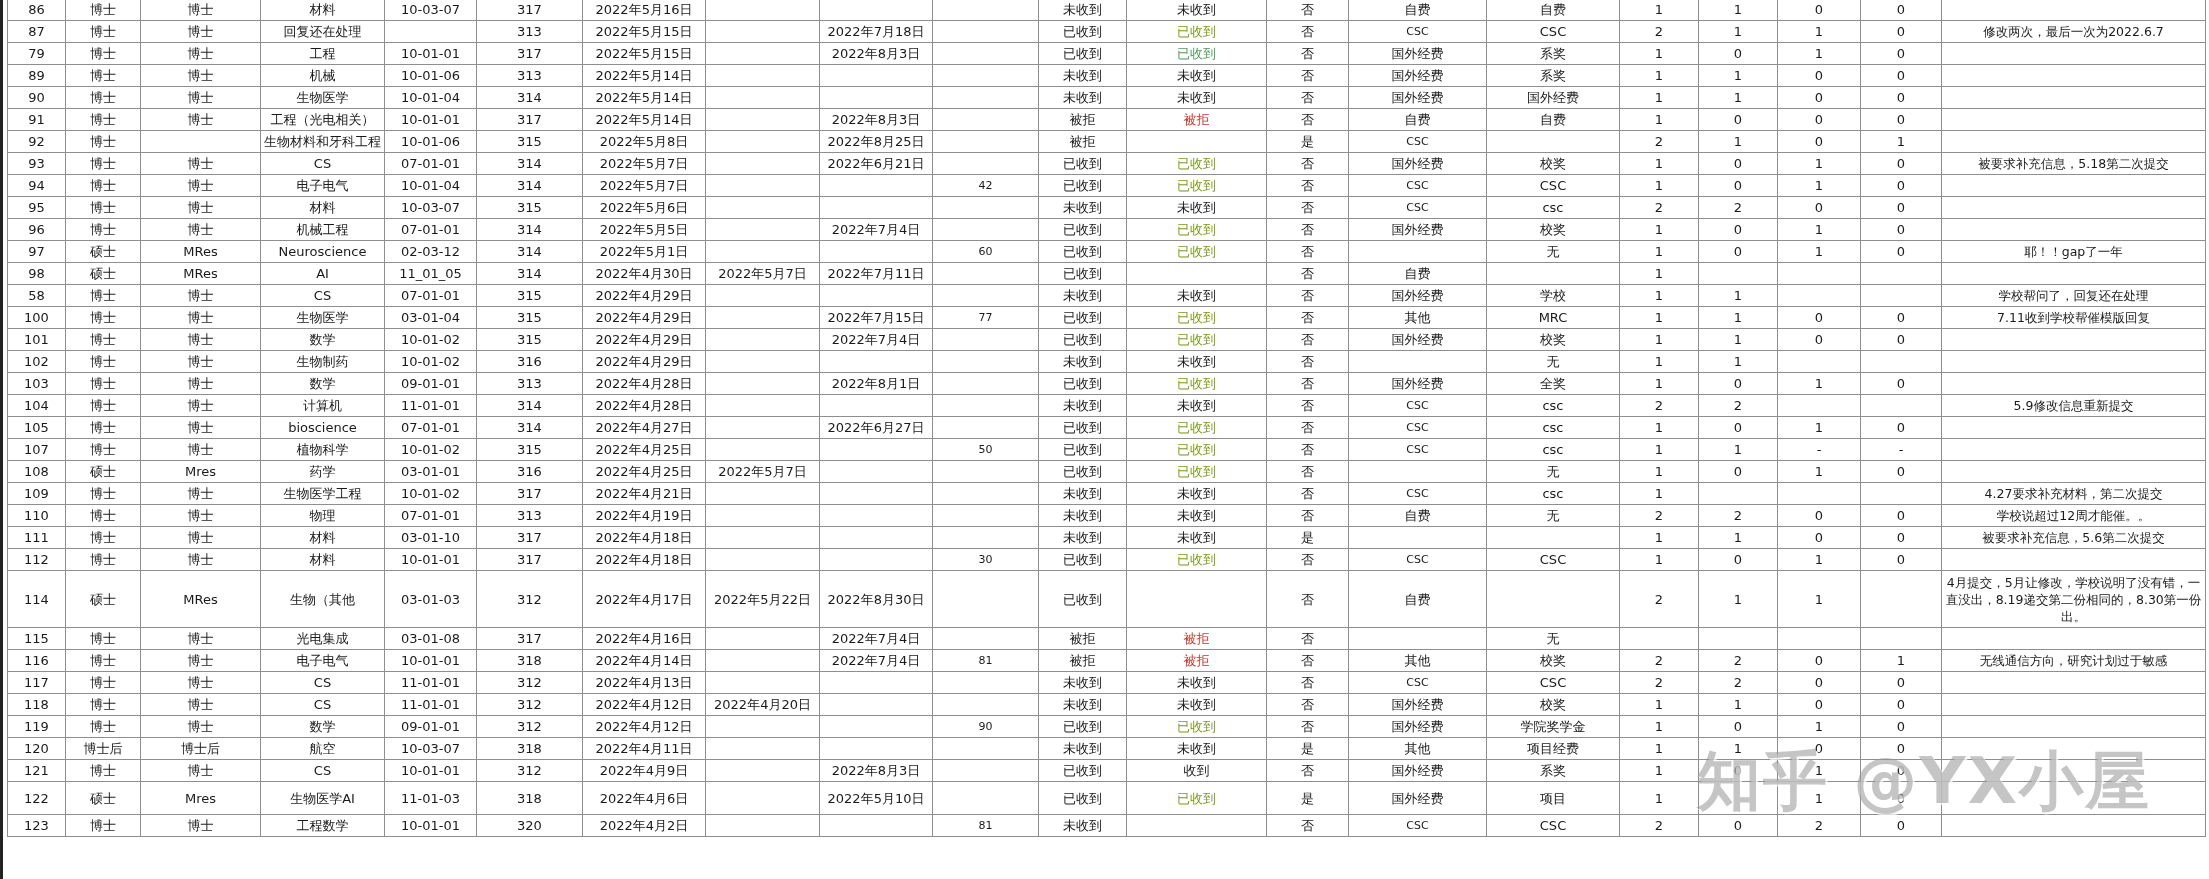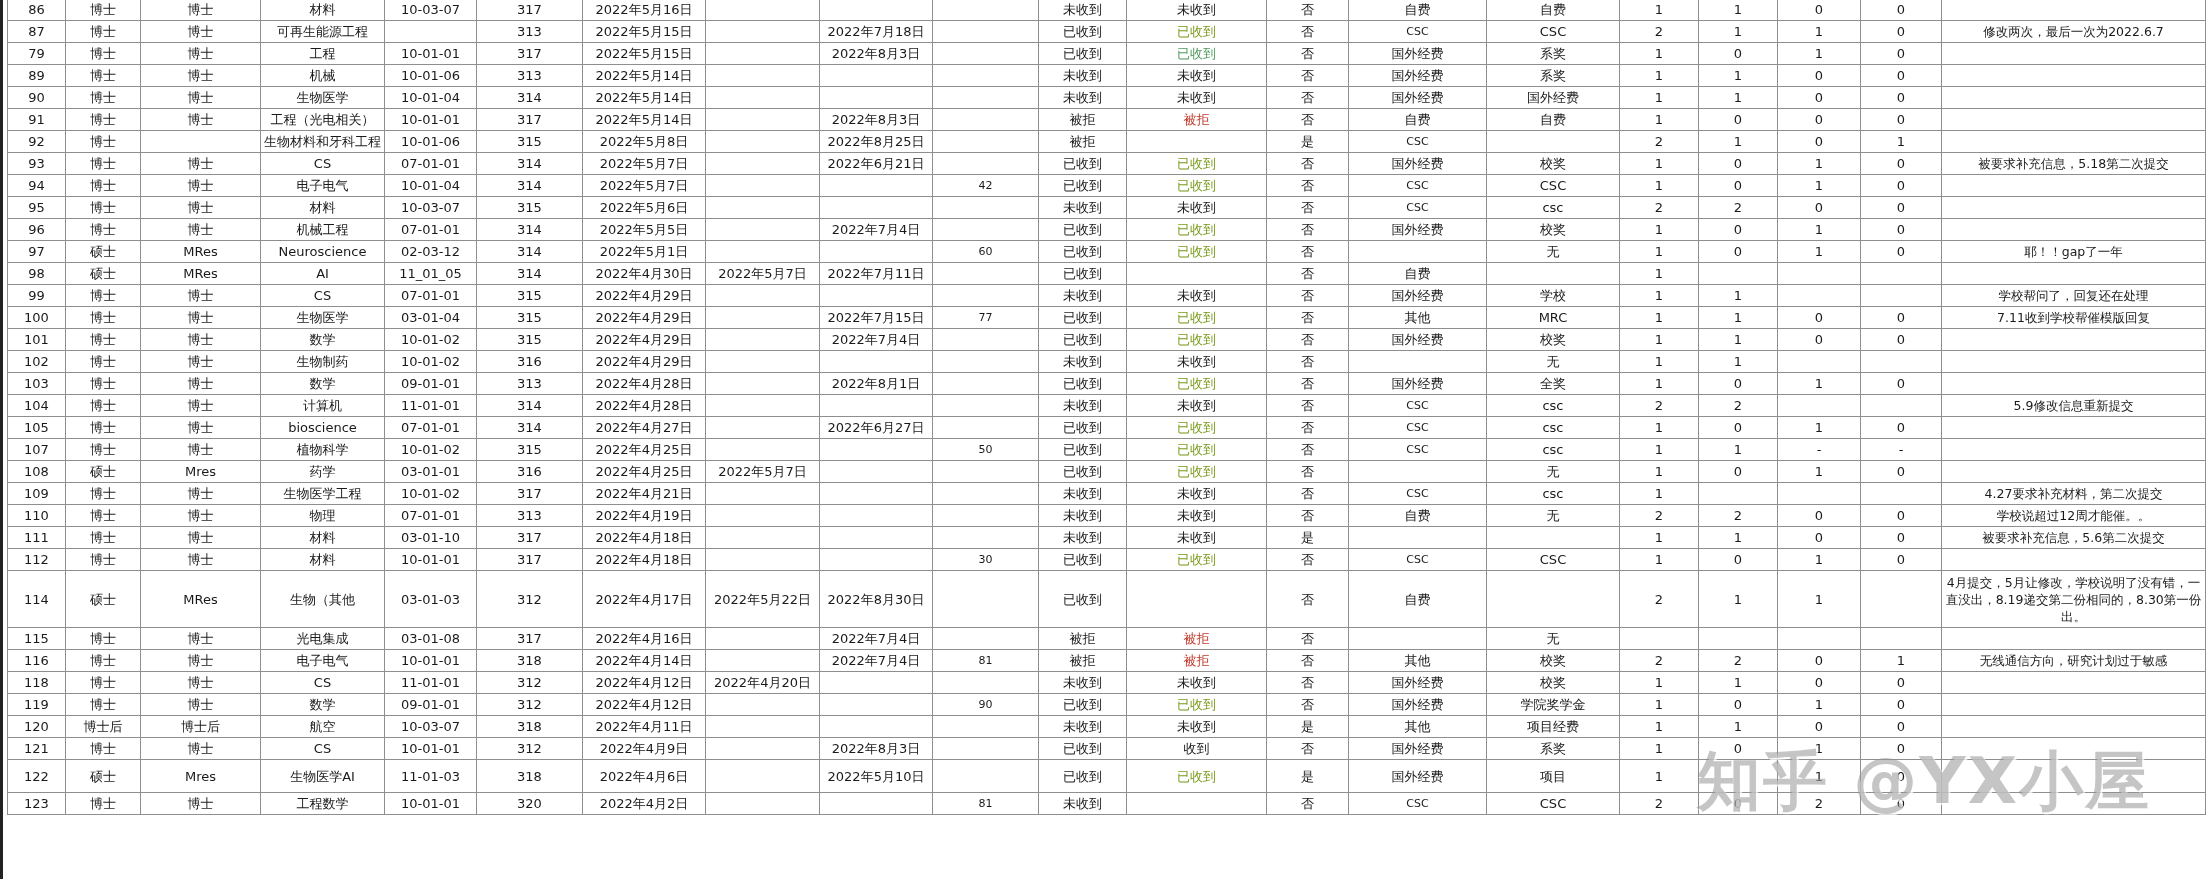--- a/index.html
+++ b/index.html
@@ -69,21 +69,21 @@
         <td>1</td>
         <td>1</td>
         <td>0</td>
         <td>0</td>
         <td class="note"></td>
       </tr>
       <tr>
         <td>87</td>
         <td>博士</td>
         <td>博士</td>
-        <td>可再生能源工程</td>
+        <td>回复还在处理</td>
         <td></td>
         <td>313</td>
         <td>2022年5月15日</td>
         <td></td>
         <td>2022年7月18日</td>
         <td class="small"></td>
         <td>已收到</td>
         <td class="green">已收到</td>
         <td>否</td>
         <td class="small">CSC</td>
@@ -330,21 +330,21 @@
         <td>否</td>
         <td>自费</td>
         <td></td>
         <td>1</td>
         <td></td>
         <td></td>
         <td></td>
         <td class="note"></td>
       </tr>
       <tr>
-        <td>99</td>
+        <td>58</td>
         <td>博士</td>
         <td>博士</td>
         <td>CS</td>
         <td>07-01-01</td>
         <td>315</td>
         <td>2022年4月29日</td>
         <td></td>
         <td></td>
         <td class="small"></td>
         <td>未收到</td>
@@ -682,20 +682,42 @@
         <td>否</td>
         <td>其他</td>
         <td>校奖</td>
         <td>2</td>
         <td>2</td>
         <td>0</td>
         <td>1</td>
         <td class="note">无线通信方向，研究计划过于敏感</td>
       </tr>
       <tr>
+        <td>117</td>
+        <td>博士</td>
+        <td>博士</td>
+        <td>CS</td>
+        <td>11-01-01</td>
+        <td>312</td>
+        <td>2022年4月13日</td>
+        <td></td>
+        <td></td>
+        <td class="small"></td>
+        <td>未收到</td>
+        <td>未收到</td>
+        <td>否</td>
+        <td class="small">CSC</td>
+        <td>CSC</td>
+        <td>2</td>
+        <td>2</td>
+        <td>0</td>
+        <td>0</td>
+        <td class="note"></td>
+      </tr>
+      <tr>
         <td>118</td>
         <td>博士</td>
         <td>博士</td>
         <td>CS</td>
         <td>11-01-01</td>
         <td>312</td>
         <td>2022年4月12日</td>
         <td>2022年4月20日</td>
         <td></td>
         <td class="small"></td>

